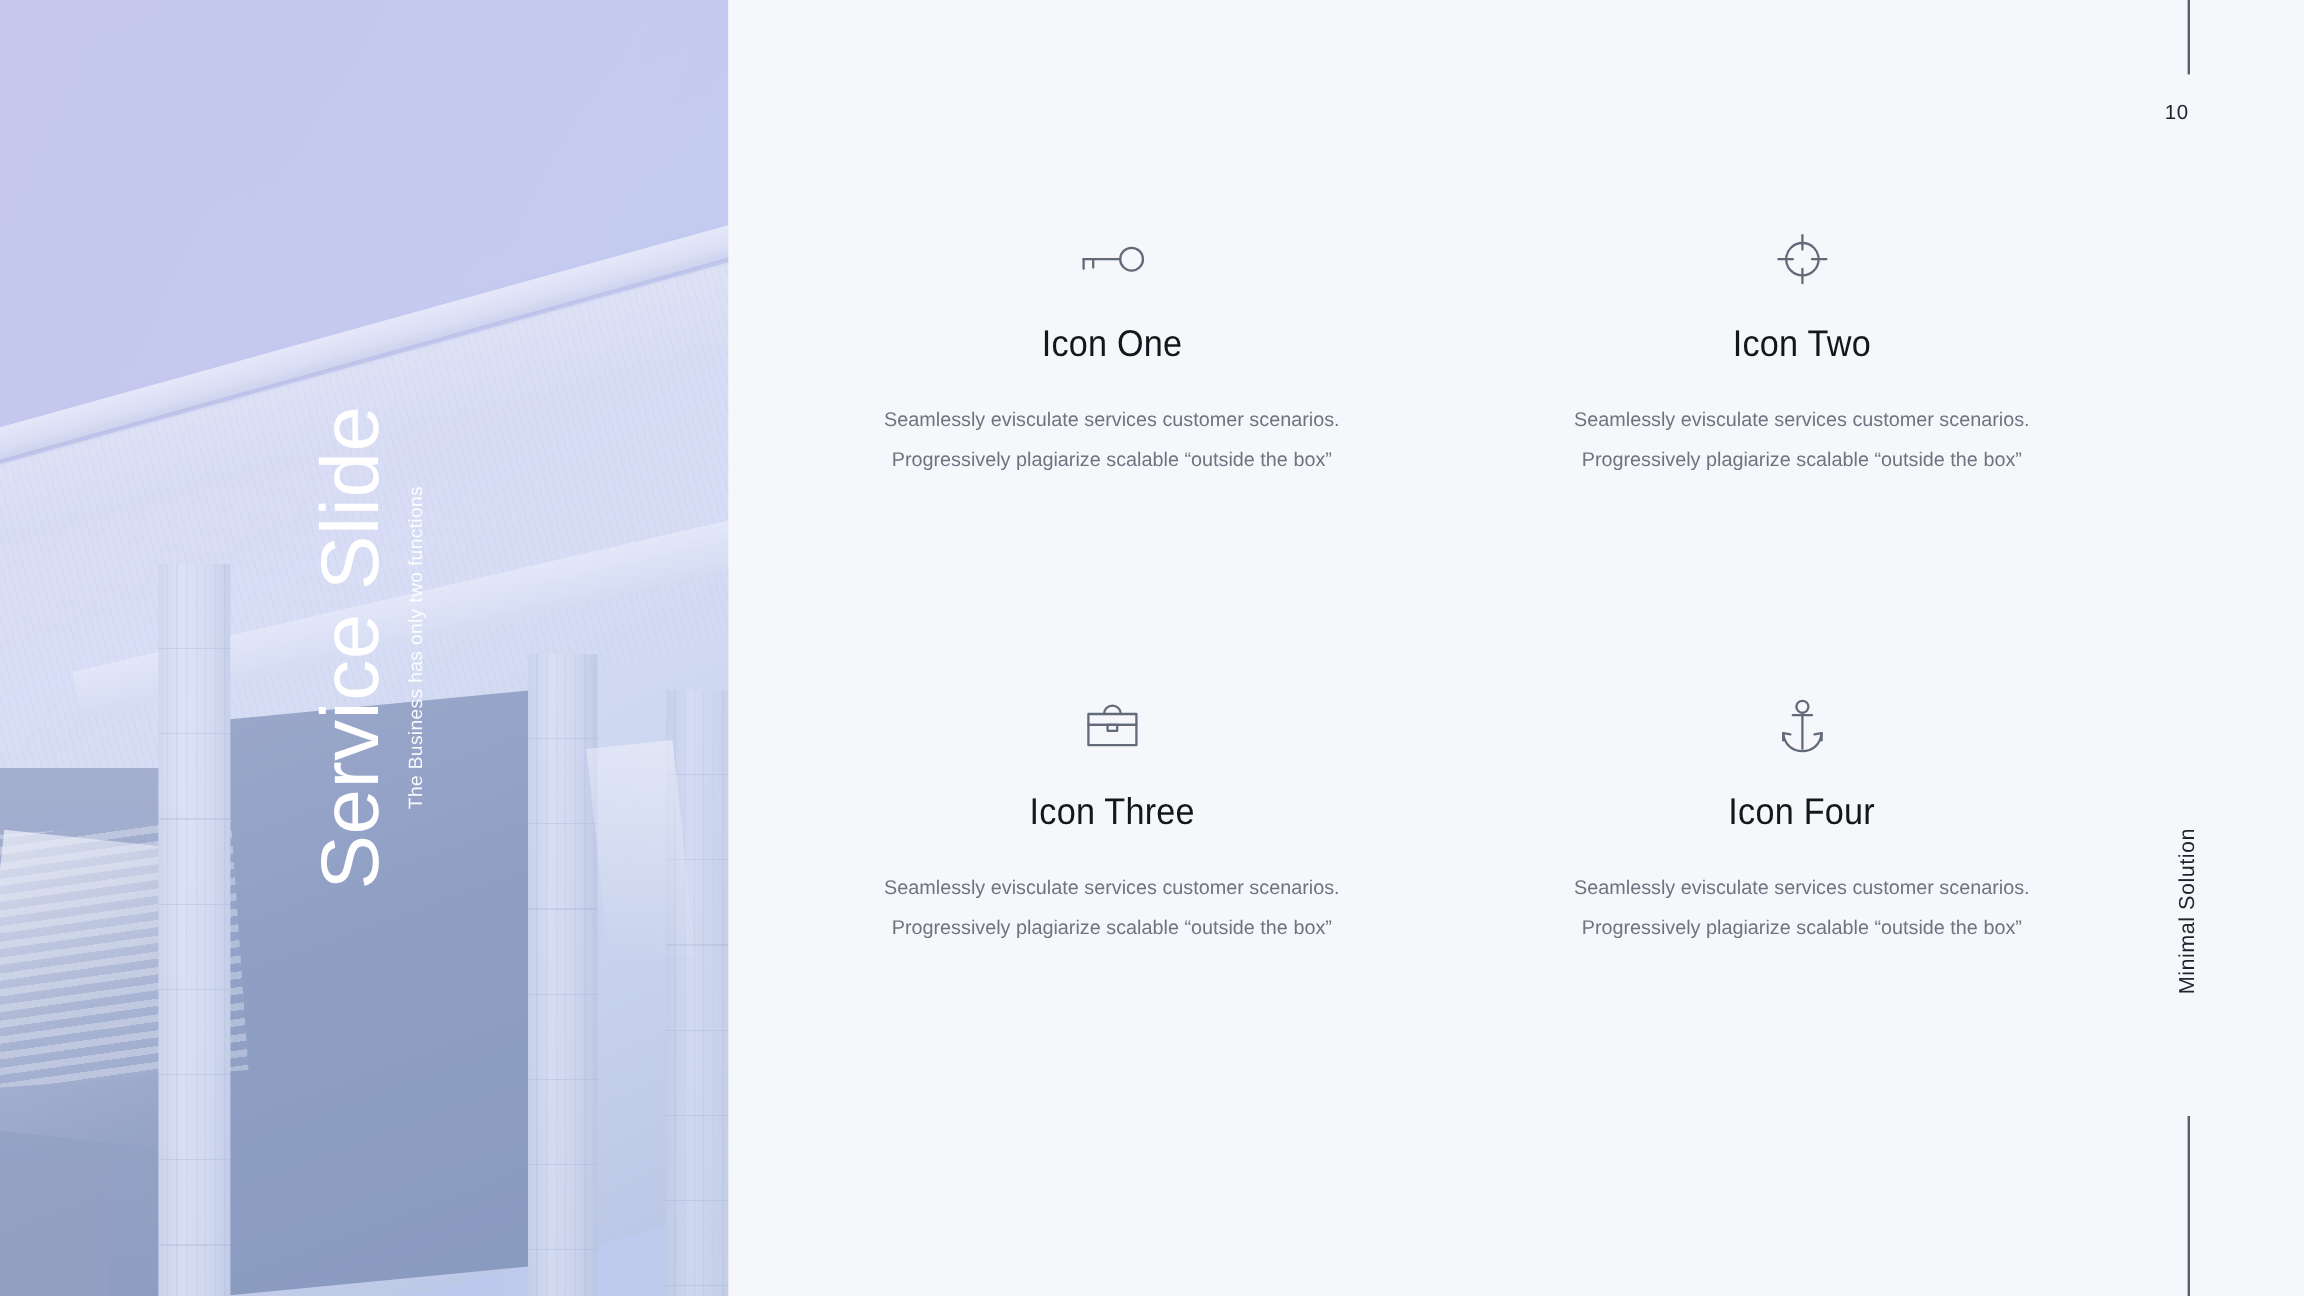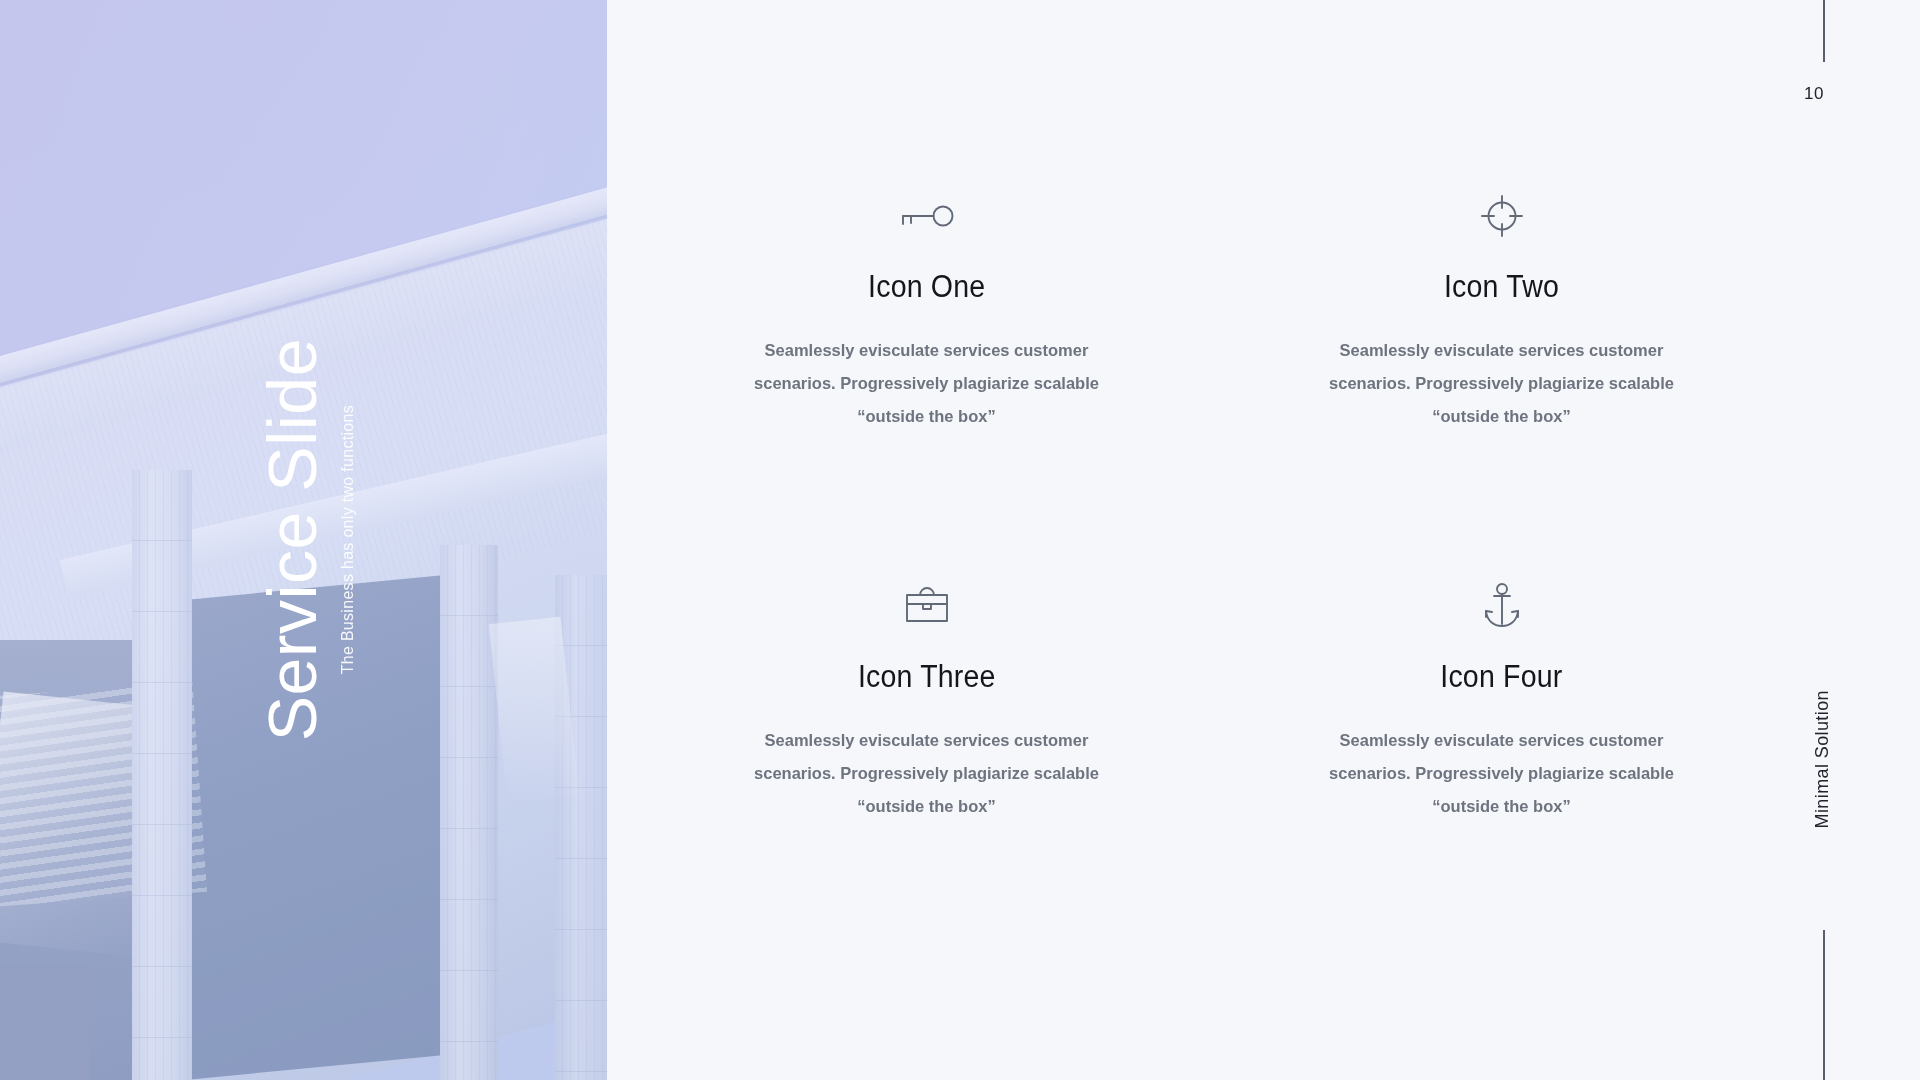--- a/index.html
+++ b/index.html
@@ -317,21 +317,21 @@
     transform: scaleX(0.92);
   }
 
   .feature-desc {
     font-size: 16.5px;
     line-height: 2.0;
     color: #6e747f;
     text-align: center;
     max-width: 400px;
     margin: 0;
-    font-weight: 700;
+    font-weight: 400;
   }
 
   
   #rail-line-top {
     position: absolute;
     left: 1823px;
     top: 0;
     width: 2px;
     height: 62px;
     background: #585e6b;

